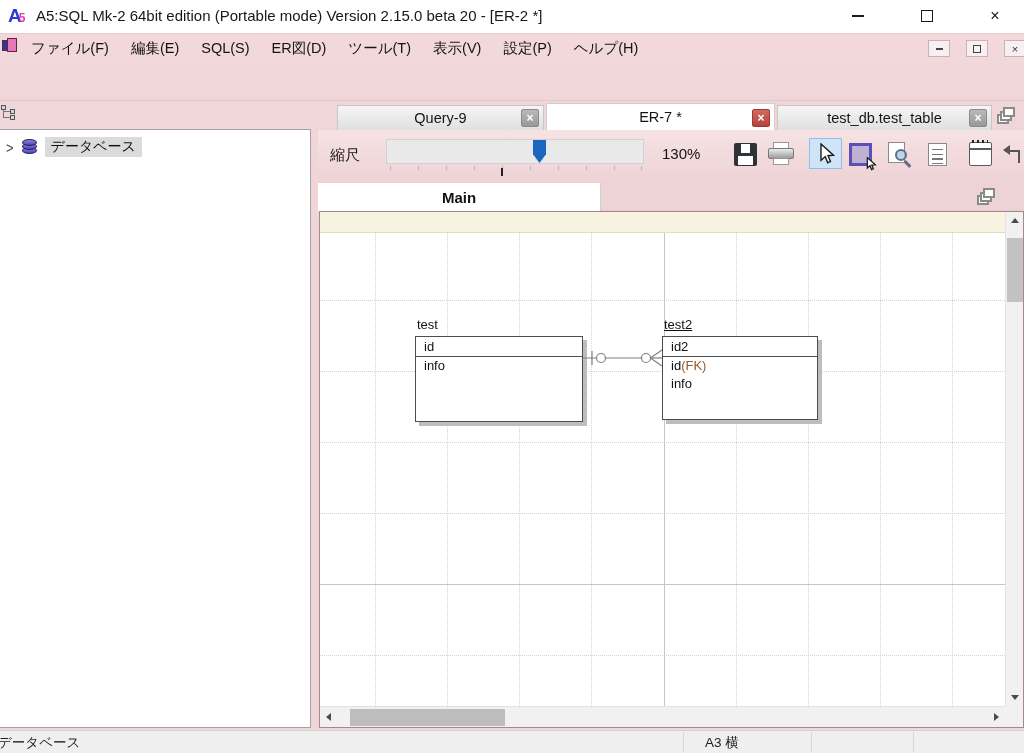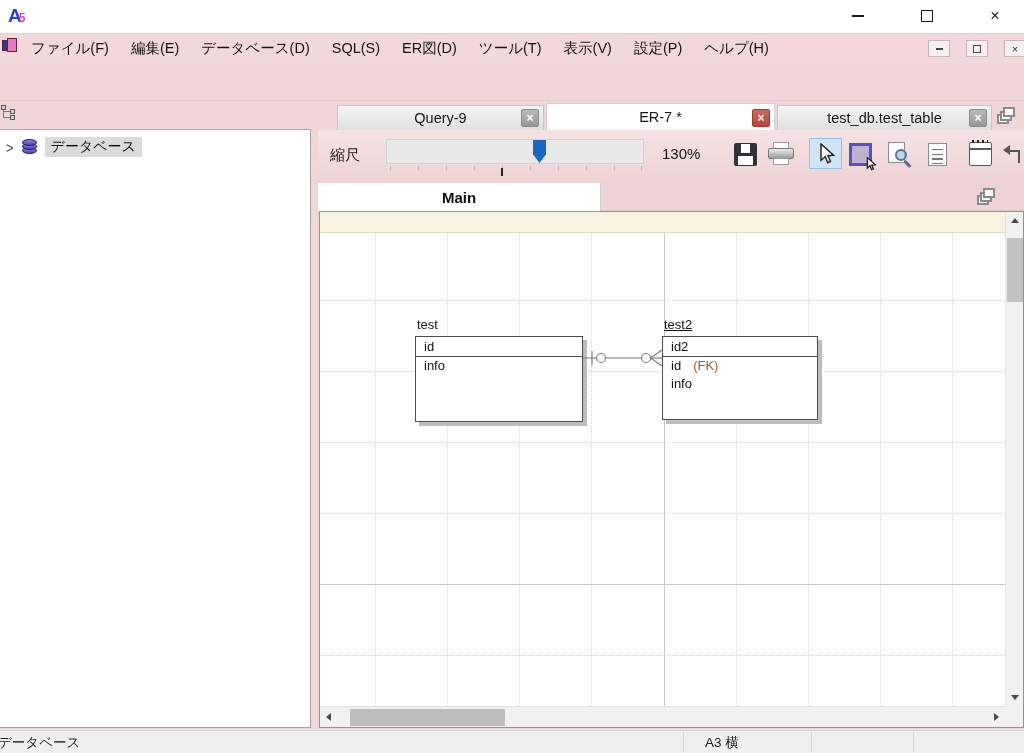--- a/index.html
+++ b/index.html
@@ -128,21 +128,21 @@
   .canvaswrap{position:absolute;left:319px;top:211px;width:705px;height:517px;border:1px solid #a5898d;background:#7f1d1d;}
   .canvas{position:absolute;left:0;top:0;width:685px;height:494px;overflow:hidden;background:#fff;}
   .cream{position:absolute;left:0;top:0;width:685px;height:21px;background:#f8f3e0;border-bottom:1px solid #e4ddc1;}
   .gv{position:absolute;top:21px;bottom:0;width:0;border-left:1px dotted #d4d4d4;}
   .gv.solid{border-left:1px solid #c6c6c6;}
   .gh{position:absolute;left:0;right:0;height:0;border-top:1px dotted #d4d4d4;}
   .gh.solid{border-top:1px solid #c6c6c6;}
   .entity{position:absolute;background:#fff;border:1px solid #4d4d4d;box-shadow:4px 4px 0 #bdbdbd;font-size:13px;color:#111;}
   .entity .hdr{height:20px;line-height:19px;padding-left:8px;border-bottom:1px solid #4d4d4d;}
   .entity .row{height:18px;line-height:18px;padding-left:8px;}
-  .fk{color:#9a5a28;margin-left:12px;}
+  .fk{color:#9a5a28;}
   .entitle{position:absolute;font-size:13px;color:#111;}
 
   
   .vscroll{position:absolute;left:685px;top:0;width:18px;height:494px;background:#f1f1f1;border-left:1px solid #e3e3e3;}
   .vthumb{position:absolute;left:1px;top:26px;width:16px;height:64px;background:#c2c2c2;}
   .hscroll{position:absolute;left:0;top:494px;width:685px;height:21px;background:#f1f1f1;border-top:1px solid #e3e3e3;}
   .hthumb{position:absolute;left:30px;top:2px;width:155px;height:17px;background:#bdbdbd;}
   .scorner{position:absolute;left:685px;top:494px;width:18px;height:21px;background:#f1f1f1;}
   .sarrow{position:absolute;width:0;height:0;}
   .up{left:5px;top:6px;border-left:4px solid transparent;border-right:4px solid transparent;border-bottom:5px solid #4a4a4a;}
@@ -156,40 +156,40 @@
   .stpaper{position:absolute;left:705px;top:3px;}
   .stsep{position:absolute;top:1px;bottom:1px;width:1px;background:#d6d6d6;}
 </style>
 </head>
 <body>
 
 <div id="app">
 
   <div class="titlebar">
     <div class="appicon"><span class="a">A</span><span class="five">5</span></div>
+    <div class="wtitle">A5:SQL Mk-2 64bit edition (Portable mode) Version 2.15.0 beta 20 - [ER-2 *]</div>
     <div class="winbtn" style="left:836px;">
         <span class="minbar"></span>
       </div>
     <div class="winbtn" style="left:905px;">
         <span class="maxbox"></span>
       </div>
     <div class="winbtn" style="left:973px;">
         <span class="closex">×</span>
       </div>
   </div>
 
   <div class="menubar">
     <div class="mdidoc">
         <i class="b1"></i>
         <i class="b2"></i>
       </div>
     <div class="menus">
       <span class="menuitem">ファイル(F)</span>
       <span class="menuitem">編集(E)</span>
-      <span class="menuitem">データベース(D)</span>
       <span class="menuitem">SQL(S)</span>
       <span class="menuitem">ER図(D)</span>
       <span class="menuitem">ツール(T)</span>
       <span class="menuitem">表示(V)</span>
       <span class="menuitem">設定(P)</span>
       <span class="menuitem">ヘルプ(H)</span>
     </div>
     <div class="mdibtn" style="left:928px;">
         <span class="bar"></span>
       </div>

